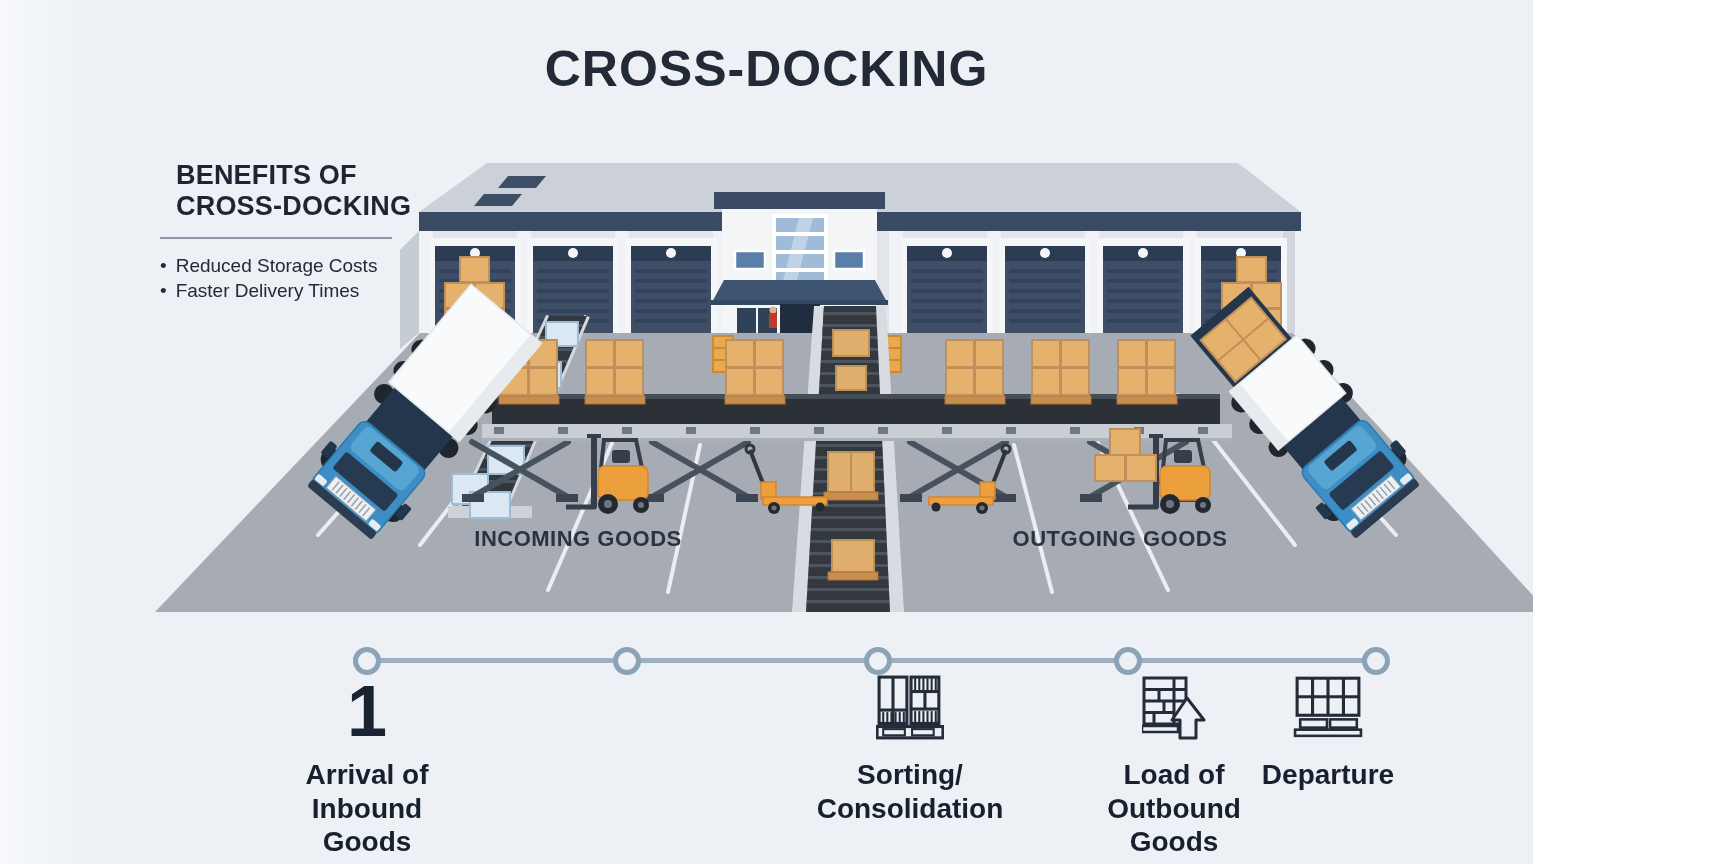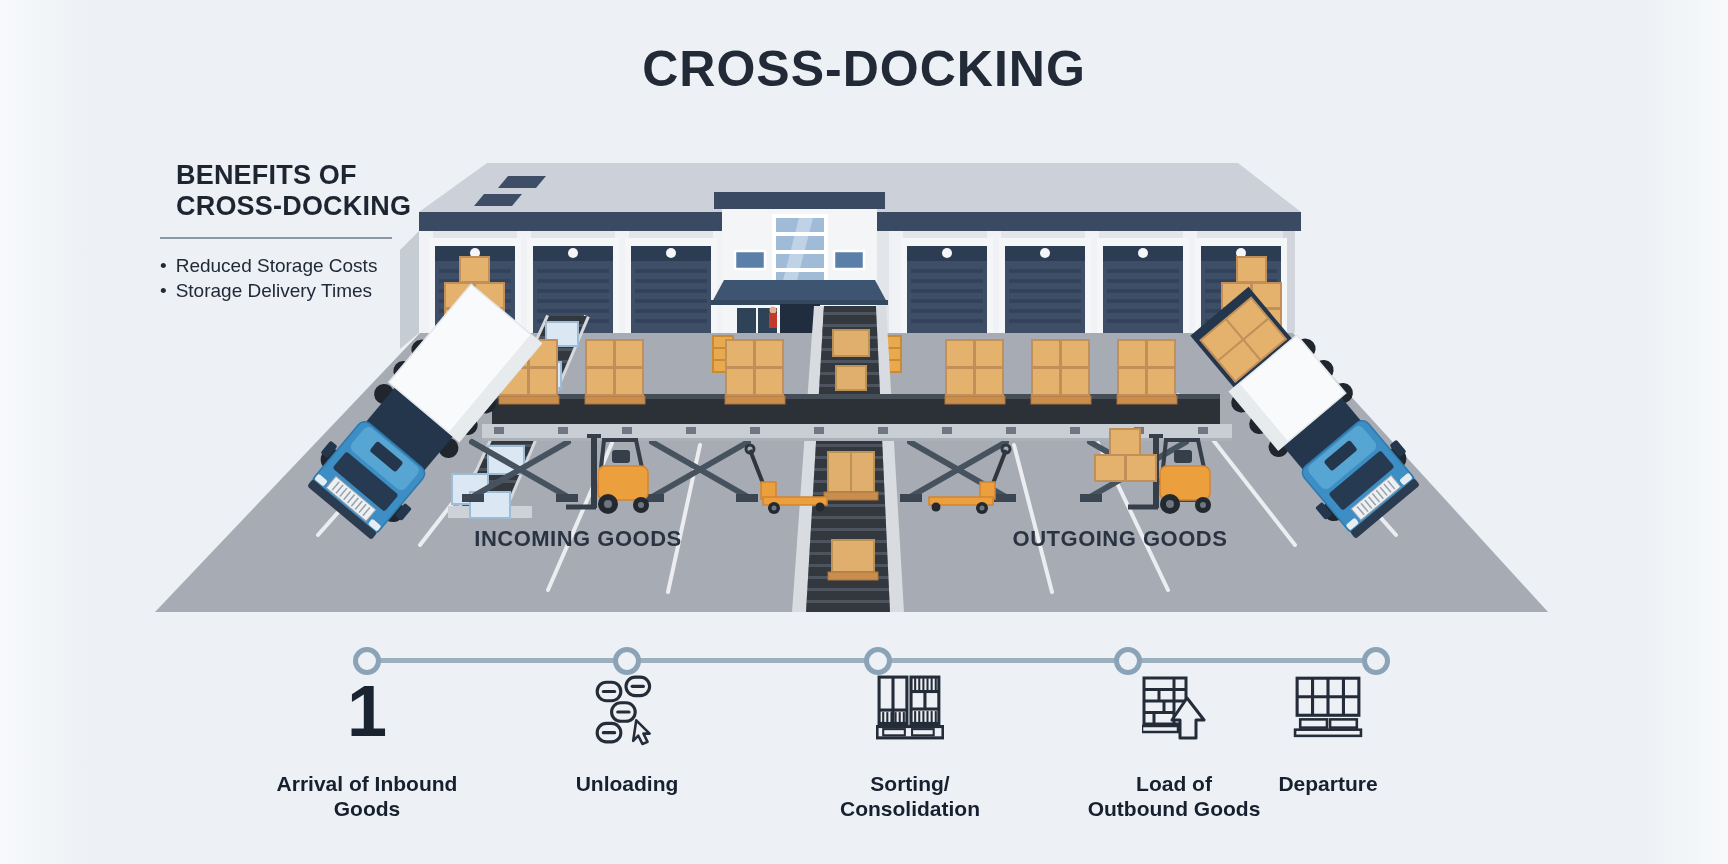--- a/index.html
+++ b/index.html
@@ -1,17 +1,17 @@
 <!DOCTYPE html>
 <html><head>
 <meta charset="utf-8">
 <style>
   html,body { margin:0; padding:0; background:#ffffff; }
   .canvas {
-    position:relative; width:1728px; height:864px; overflow:hidden;
+    position:relative; width:1533px; height:864px; overflow:hidden;
     background:linear-gradient(90deg,#f7f9fb 0px,#edf0f4 90px,#edf0f4 1640px,#f7f9fb 1728px);
     font-family:"Liberation Sans", sans-serif;
   }
   .title {
     position:absolute; top:40px; left:0; width:100%; margin:0; text-align:center;
     font-size:50px; font-weight:800; letter-spacing:1px; color:#212a36;
   }
   .benefits { position:absolute; left:160px; top:144px; width:330px; }
   .benefits h2 {
     margin:16px; font-size:27px; font-weight:800; line-height:1.13;
@@ -24,37 +24,37 @@
   .scene { position:absolute; left:130px; top:148px; width:1440px; height:470px; }
   .scene text { font-family:"Liberation Sans", sans-serif; }
   .tl-line { position:absolute; left:367px; top:658px; width:1009px; height:5px; background:#9db0c0; border-radius:3px; }
   .tl-node {
     position:absolute; top:647px; width:18px; height:18px; border-radius:50%;
     border:5px solid #8ba3b7; background:#edf0f4;
   }
   .step { position:absolute; top:674px; width:220px; text-align:center; color:#16202e; }
   .step .iconbox { height:78px; display:flex; align-items:flex-start; justify-content:center; }
   .step .marker { font-size:72px; font-weight:800; line-height:74px; color:#1a2430; }
-  .step .label { margin-top:19px; font-size:21px; font-weight:700; line-height:1.2; white-space:pre-line; }
+  .step .label { margin-top:6px; font-size:28px; font-weight:700; line-height:1.2; white-space:pre-line; }
   .step svg { display:block; }
 </style>
 </head>
 <body>
 
 <div class="canvas">
 
   <h1 class="title">CROSS-DOCKING</h1>
 
   <section class="benefits">
     <h2>BENEFITS OF
 CROSS-DOCKING</h2>
     <div class="rule"></div>
     <ul>
       <li>Reduced Storage Costs</li>
-      <li>Storage Delivery Times</li>
+      <li>Faster Delivery Times</li>
     </ul>
   </section>
 
   <svg class="scene" viewBox="130 148 1440 470">
     <defs>
       <pattern id="slats" width="12" height="12" patternUnits="userSpaceOnUse">
         <rect width="12" height="12" fill="#33383f"></rect>
         <rect width="12" height="3" fill="#4d545d"></rect>
       </pattern>
       <g id="door">
@@ -379,40 +379,20 @@
   <div class="tl-node" style="left:1362px"></div>
 
   <div class="step" style="left:257px">
     <div class="iconbox">
         <div class="marker">1</div>
       </div>
     <div class="label">Arrival of Inbound
 Goods</div>
   </div>
 
-  <div class="step" style="left:517px">
-    <div class="iconbox">
-      <svg width="66" height="72" viewBox="0 0 64 70">
-        <g fill="#edf0f4" stroke="#232c38" stroke-width="3">
-          <rect x="3" y="8" width="23" height="18" rx="9"></rect>
-            <rect x="31" y="3" width="23" height="18" rx="9"></rect>
-          <rect x="17" y="28" width="23" height="18" rx="9"></rect>
-            <rect x="3" y="48" width="23" height="18" rx="9"></rect>
-        </g>
-        <g stroke="#232c38" stroke-width="3" stroke-linecap="round">
-          <line x1="9" y1="17" x2="20" y2="17"></line>
-            <line x1="37" y1="12" x2="48" y2="12"></line>
-          <line x1="23" y1="37" x2="34" y2="37"></line>
-            <line x1="9" y1="57" x2="20" y2="57"></line>
-        </g>
-        <path d="M41,45 L54,58 L48,58 L52,66 L47,68 L43,60 L38,65 Z" fill="#edf0f4" stroke="#232c38" stroke-width="2.5" stroke-linejoin="round"></path>
-      </svg>
-    </div>
-    <div class="label">Unloading</div>
-  </div>
 
   <div class="step" style="left:800px">
     <div class="iconbox">
       <svg width="68" height="68" viewBox="0 0 66 64">
         <g fill="none" stroke="#232c38" stroke-width="3">
           <rect x="3" y="2" width="27" height="45"></rect>
             <line x1="16.5" y1="2" x2="16.5" y2="47"></line>
           <line x1="3" y1="34" x2="30" y2="34"></line>
           <rect x="34" y="2" width="27" height="45"></rect>
           <line x1="34" y1="16" x2="61" y2="16"></line>

